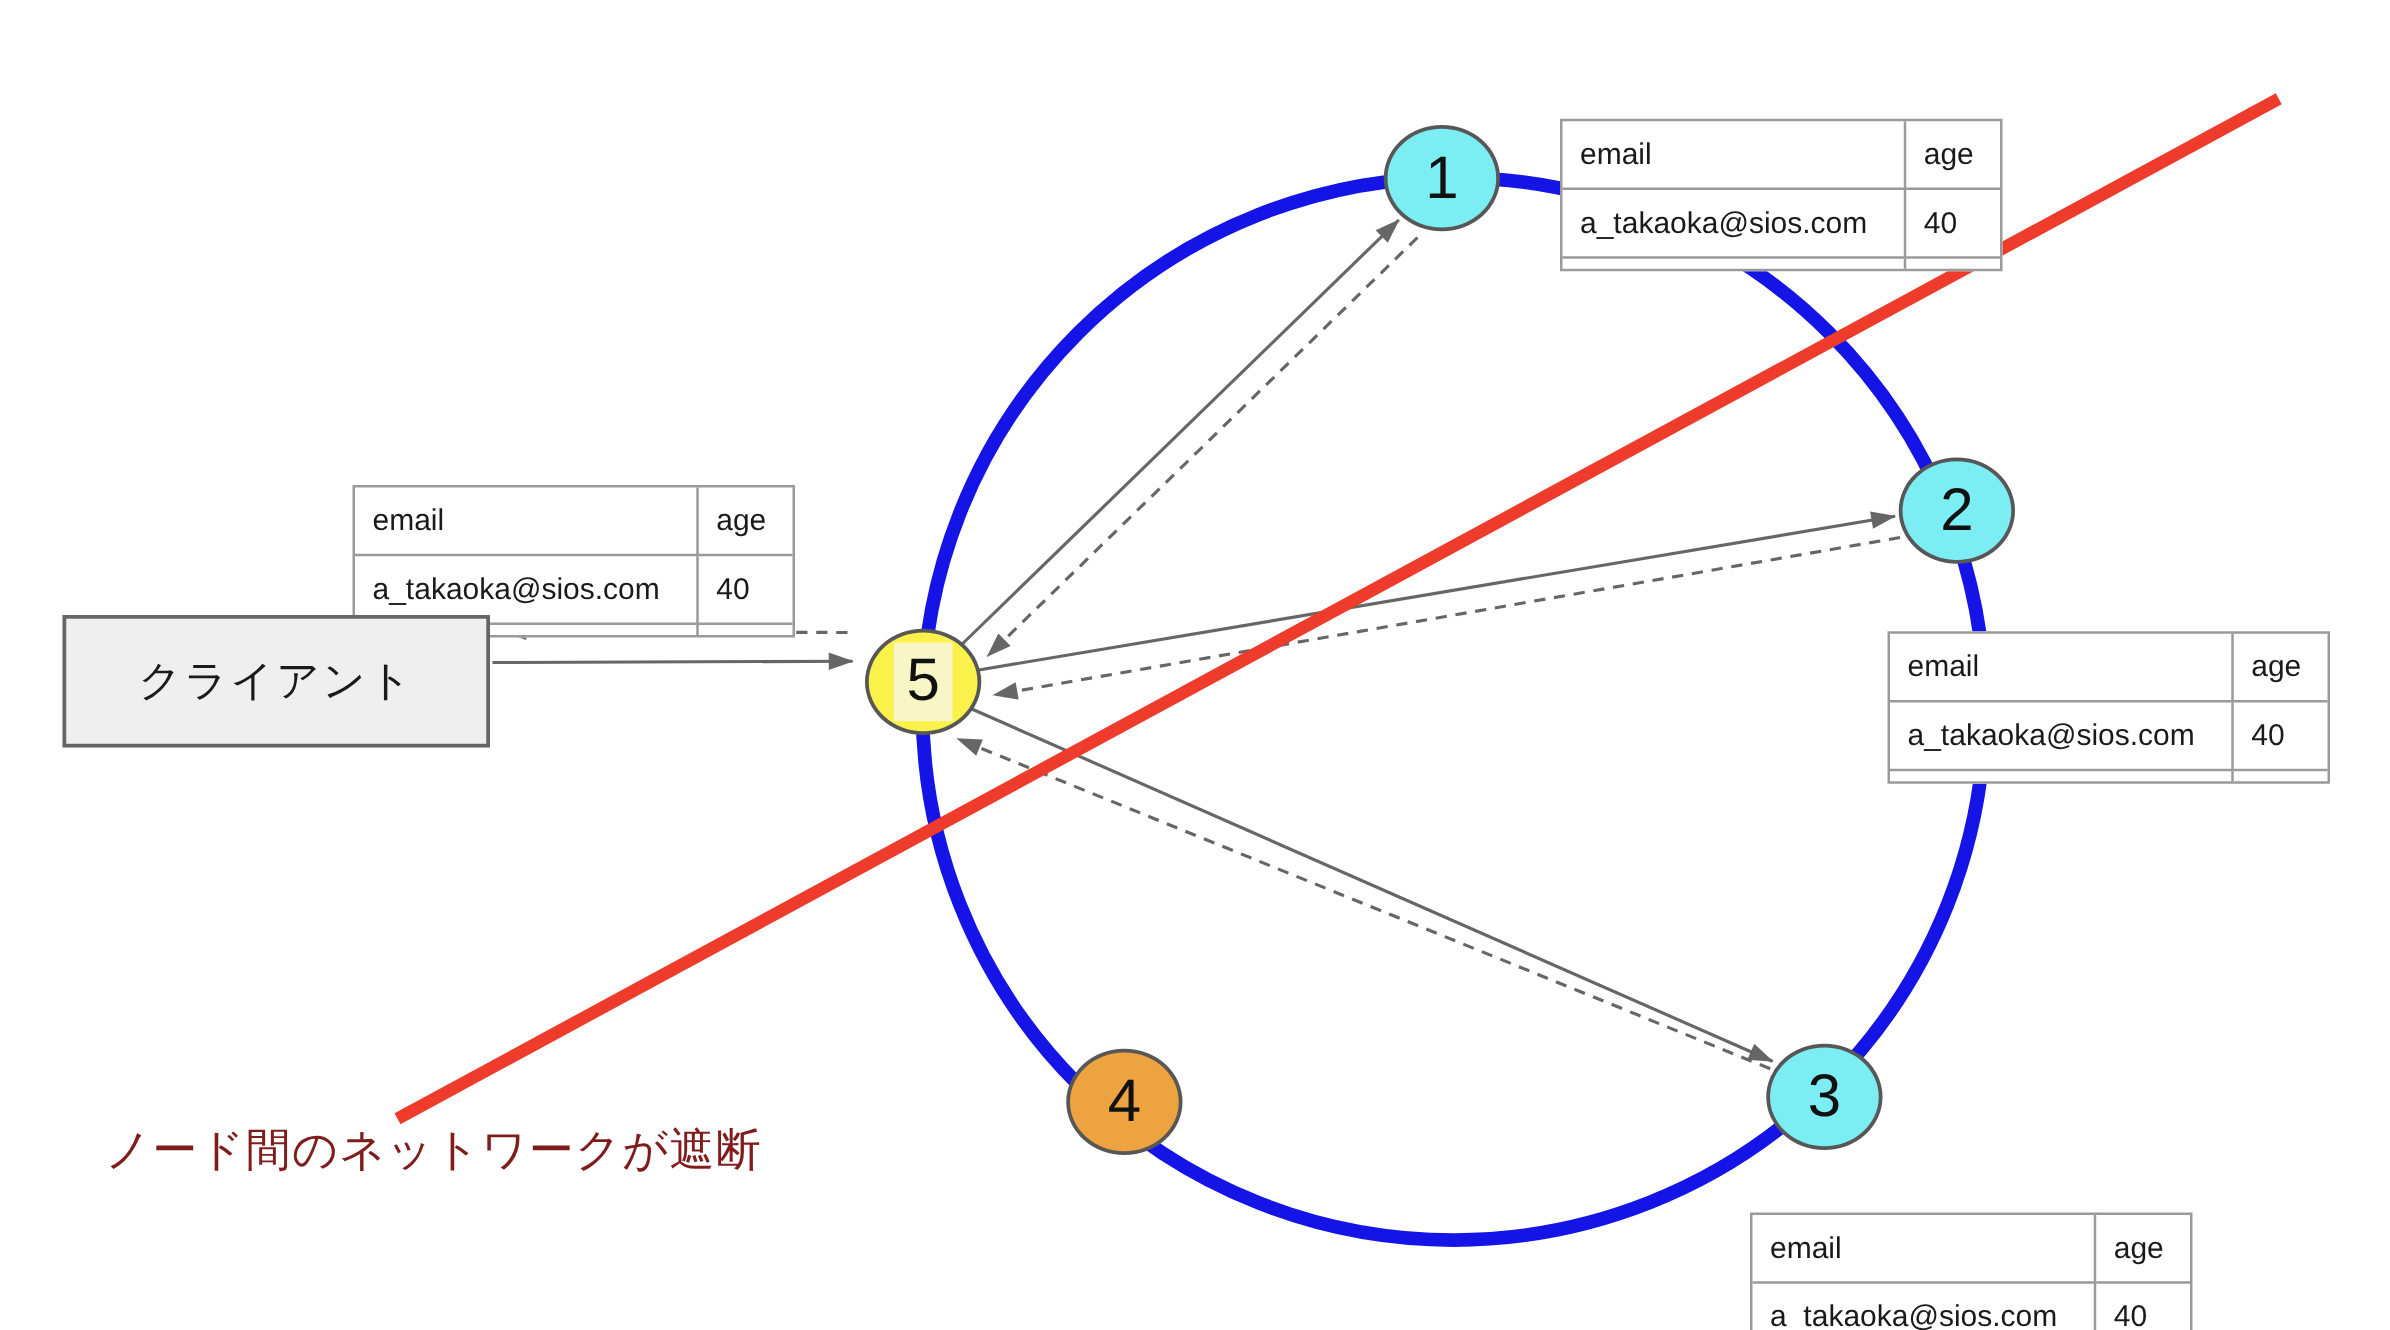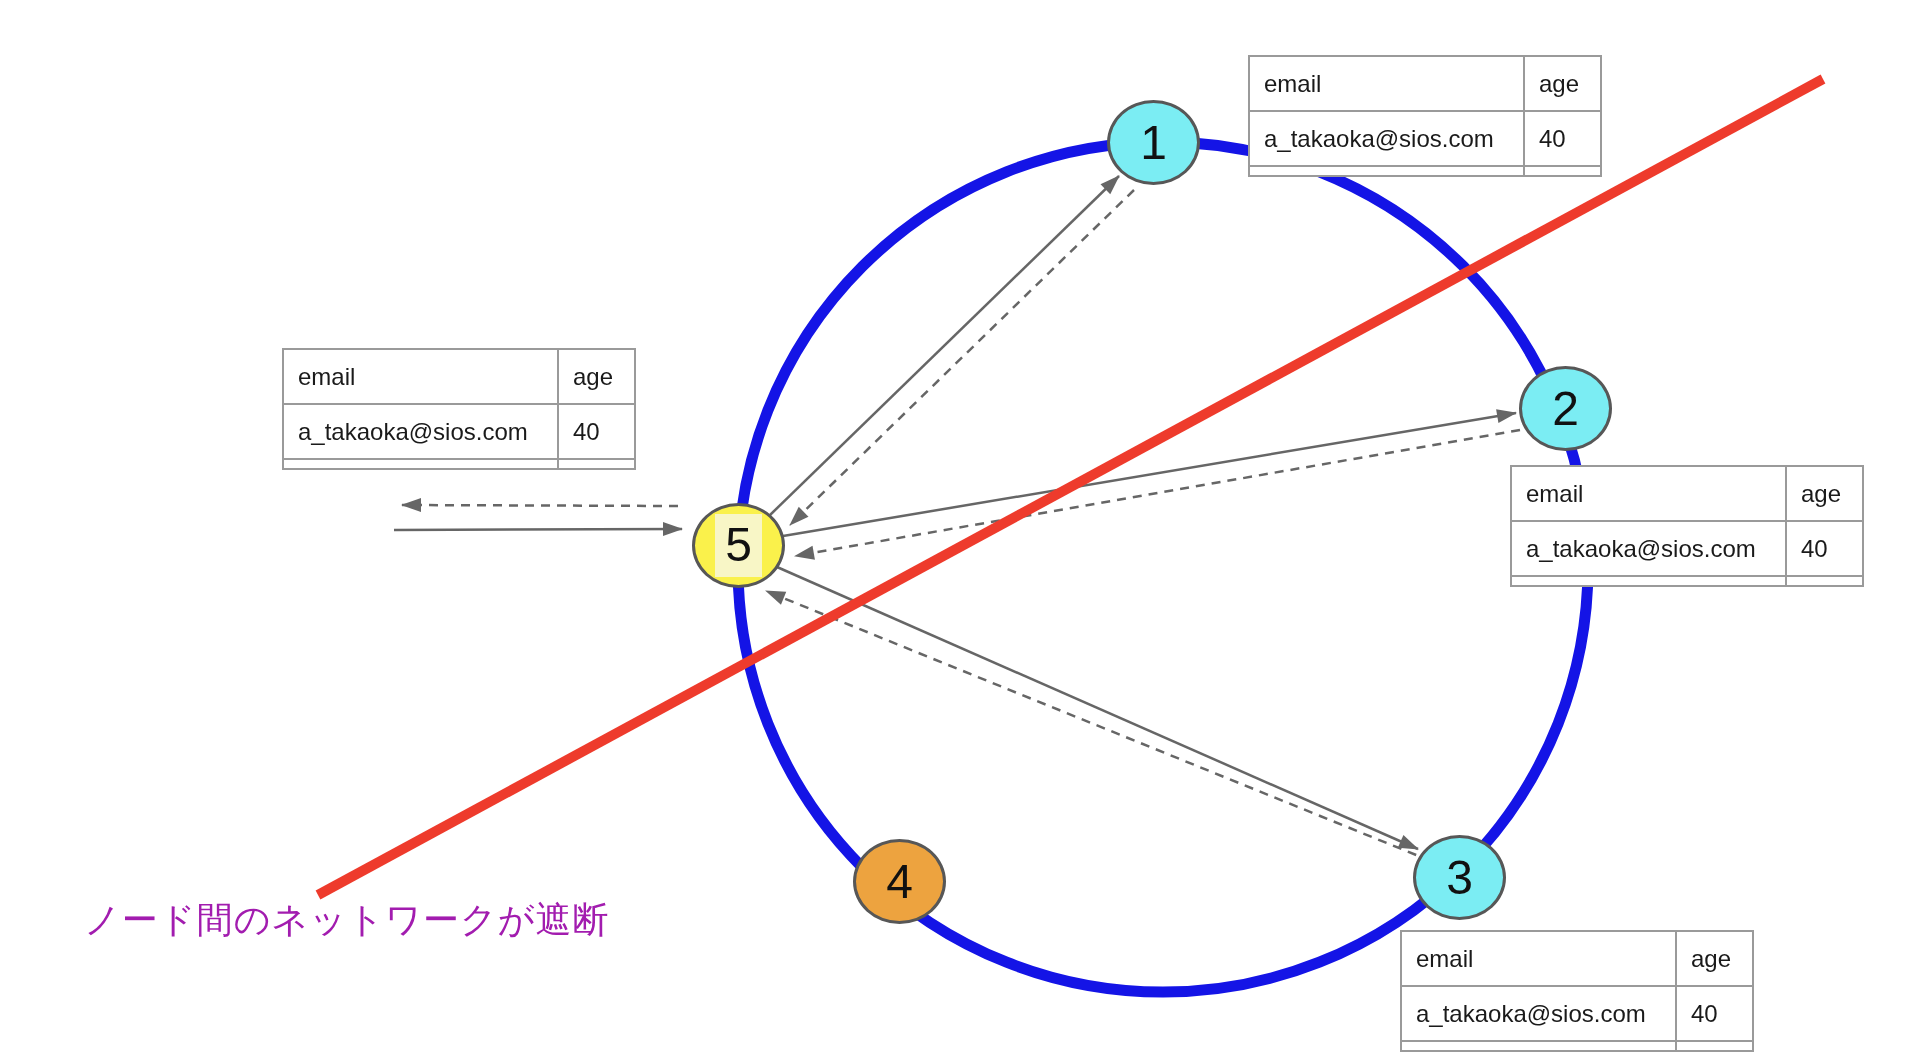--- a/index.html
+++ b/index.html
@@ -30,39 +30,39 @@
   .client-box{
     position:absolute;left:50px;top:492px;width:342px;height:106px;box-sizing:border-box;
     background:#EFEFEF;border:3px solid #666666;
     display:flex;align-items:center;justify-content:center;
     font-size:34px;letter-spacing:2px;z-index:3;
   }
 
   
   .rtable{
     position:absolute;background:#ffffff;border:2px solid #9A9A9A;box-sizing:border-box;
-    z-index:2;font-size:24px;
+    z-index:2;font-size:24px;margin-top:40px;
   }
   .rtable .trow{display:flex;}
   .rtable .cell{
     box-sizing:border-box;display:flex;align-items:center;
     padding-left:14px;border-bottom:2px solid #9A9A9A;border-right:2px solid #9A9A9A;
     height:55px;overflow:hidden;white-space:nowrap;
   }
   .rtable .cell.email-col{width:275px;}
   .rtable .cell.age-col{width:75px;border-right:none;}
   .rtable .trow.sliver .cell{height:8px;border-bottom:none;}
   #table-node1{left:1248px;top:55px;}
   #table-node5{left:282px;top:348px;}
   #table-node2{left:1510px;top:465px;}
   #table-node3{left:1400px;top:930px;}
 
   
   .caption{
-    position:absolute;left:84px;top:896px;font-size:36px;color:#a21caf;z-index:3;
+    position:absolute;left:84px;top:896px;font-size:36px;color:#7f1d1d;z-index:3;
     letter-spacing:1px;
   }
 </style>
 </head>
 <body>
 
 <div id="stage">
 
   <svg id="diagram-svg" viewBox="0 0 1912 1064" xmlns="http://www.w3.org/2000/svg">
     <defs>
@@ -81,20 +81,23 @@
 
     <line x1="783" y1="536" x2="1516" y2="413" stroke="#666666" stroke-width="2.5" marker-end="url(#arrowhead)"></line>
     <line x1="1520" y1="430" x2="795" y2="556" stroke="#666666" stroke-width="2.5" stroke-dasharray="9 7" marker-end="url(#arrowhead)"></line>
 
     <line x1="777" y1="567" x2="1418" y2="849" stroke="#666666" stroke-width="2.5" marker-end="url(#arrowhead)"></line>
     <line x1="1431" y1="861" x2="766" y2="591" stroke="#666666" stroke-width="2.5" stroke-dasharray="9 7" marker-end="url(#arrowhead)"></line>
 
     <line x1="318" y1="895" x2="1823" y2="79" stroke="#EE3B2C" stroke-width="10"></line>
   </svg>
 
+  <div class="client-box">
+    <span>クライアント</span>
+  </div>
 
   <div class="node node-cyan" id="node-1">
     <span>1</span>
   </div>
   <div class="node node-cyan" id="node-2">
     <span>2</span>
   </div>
   <div class="node node-cyan" id="node-3">
     <span>3</span>
   </div>

